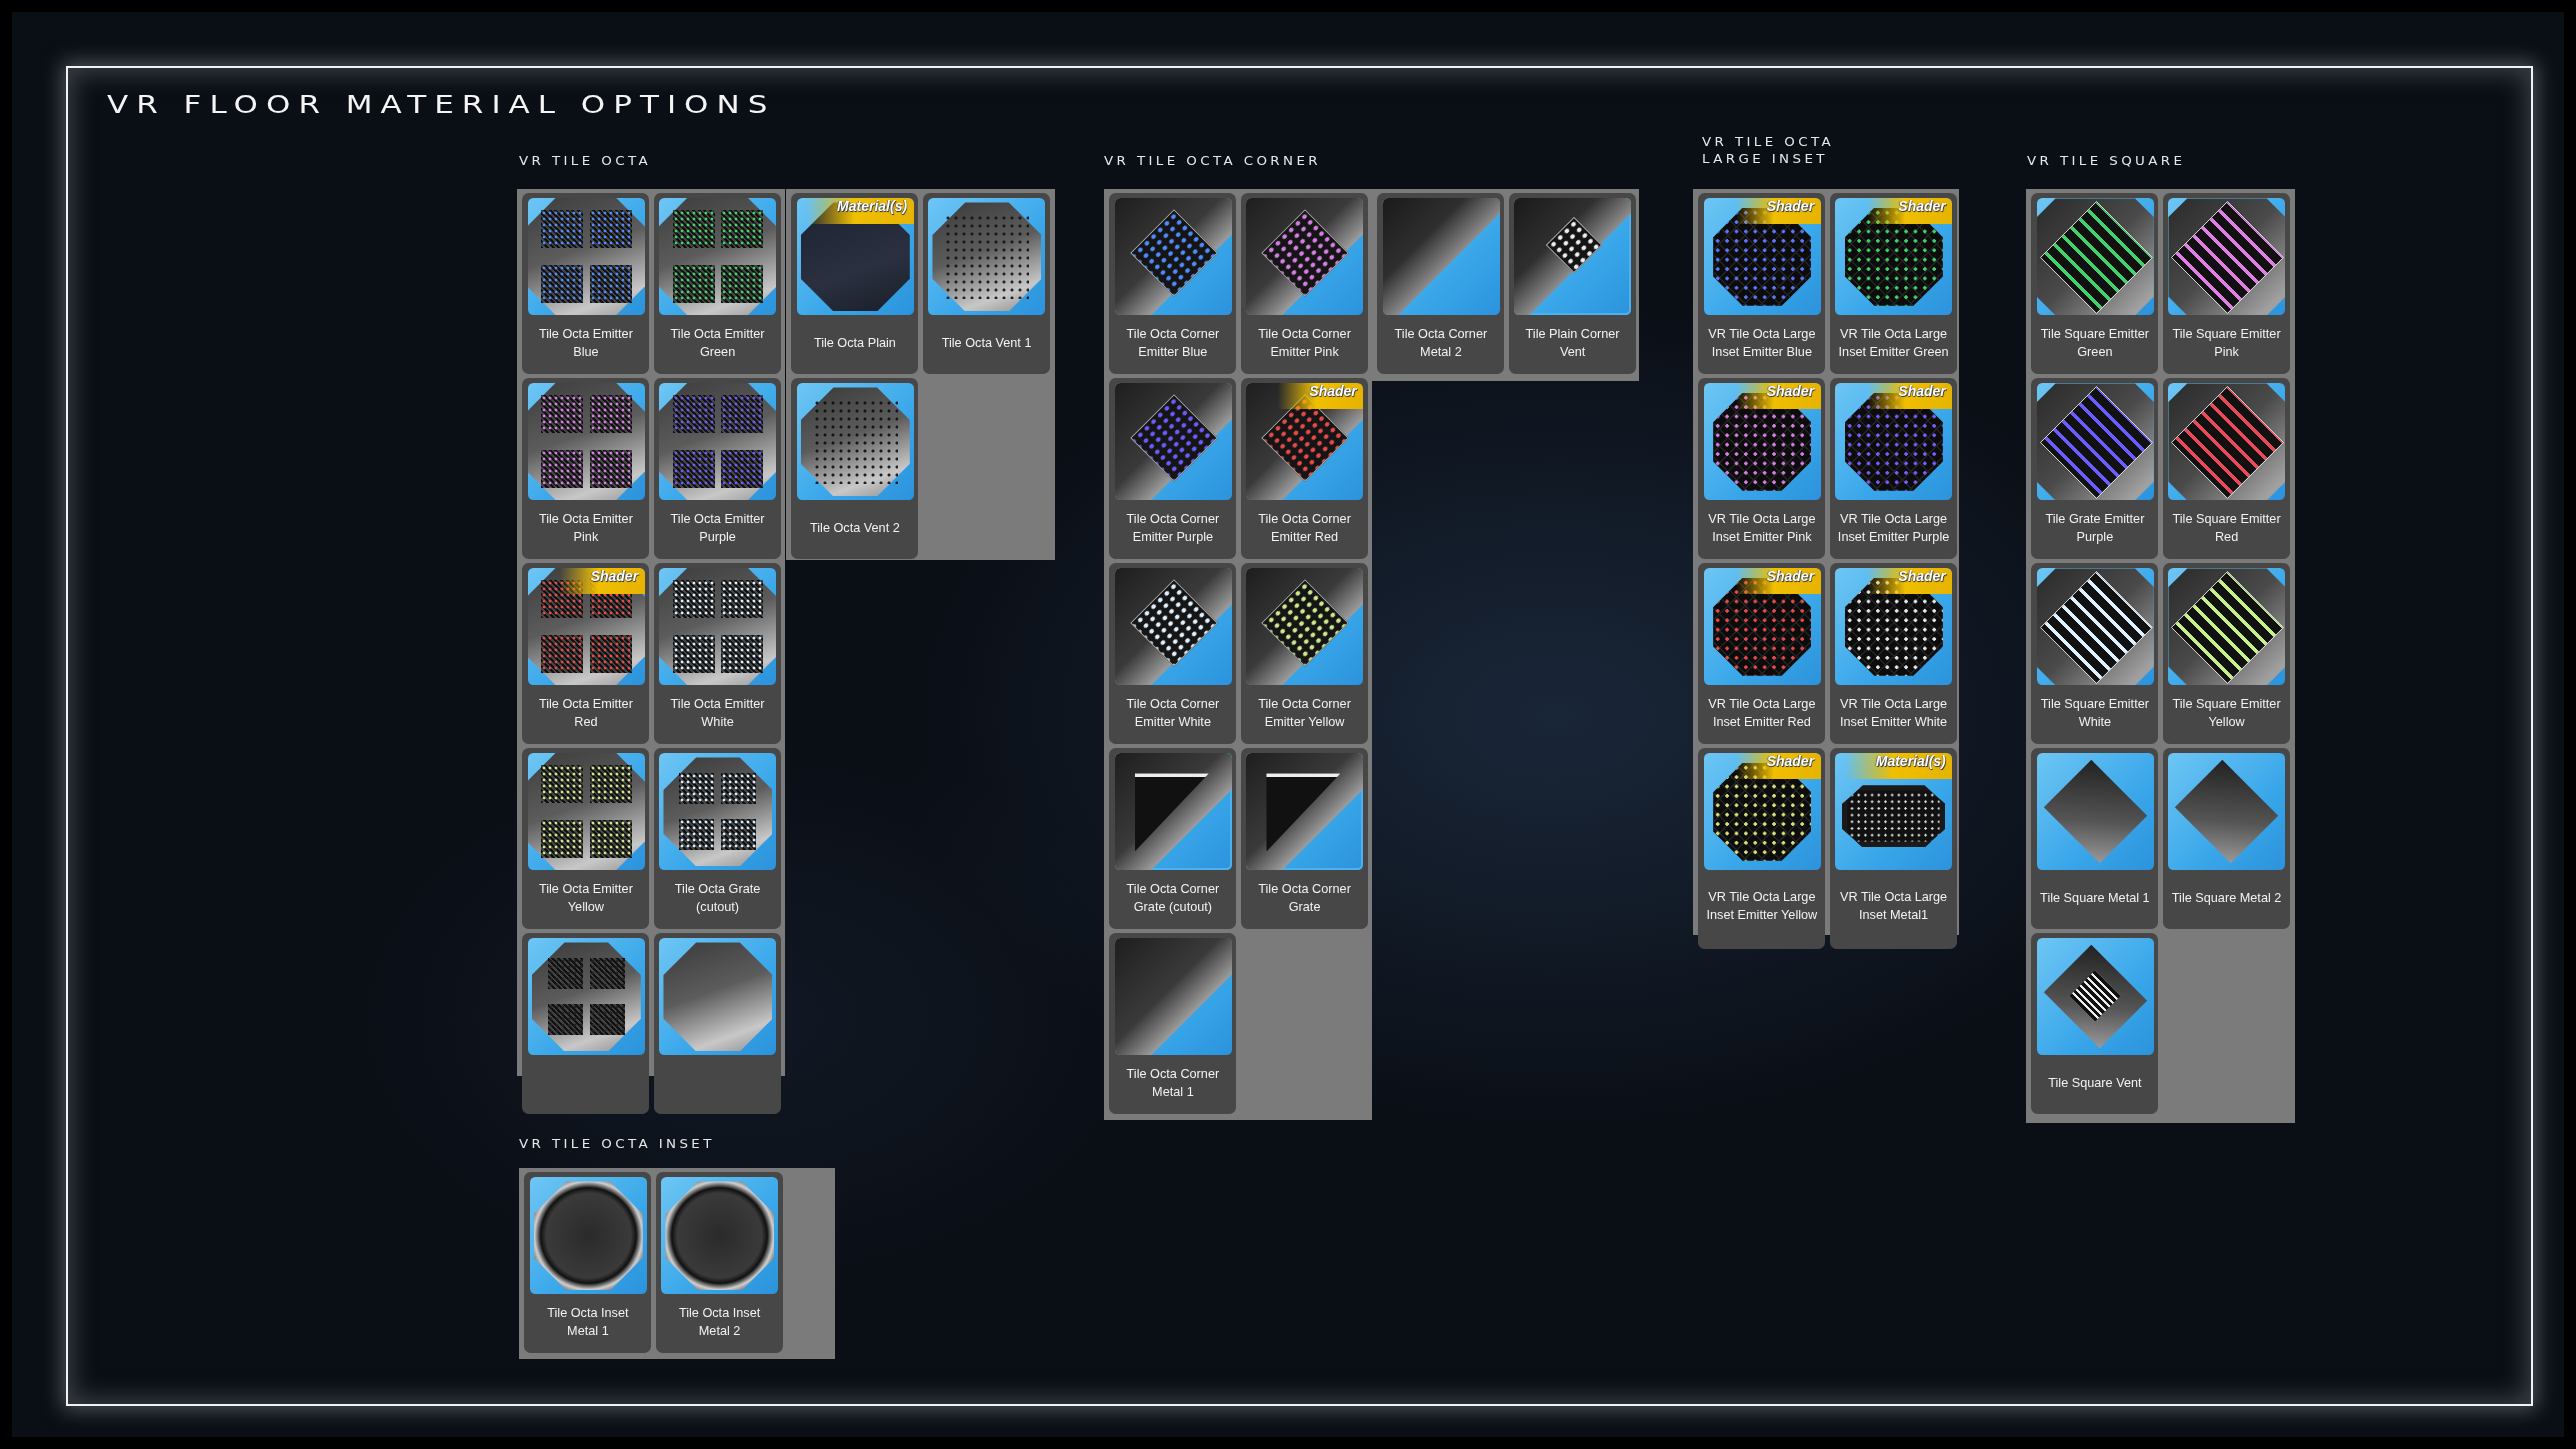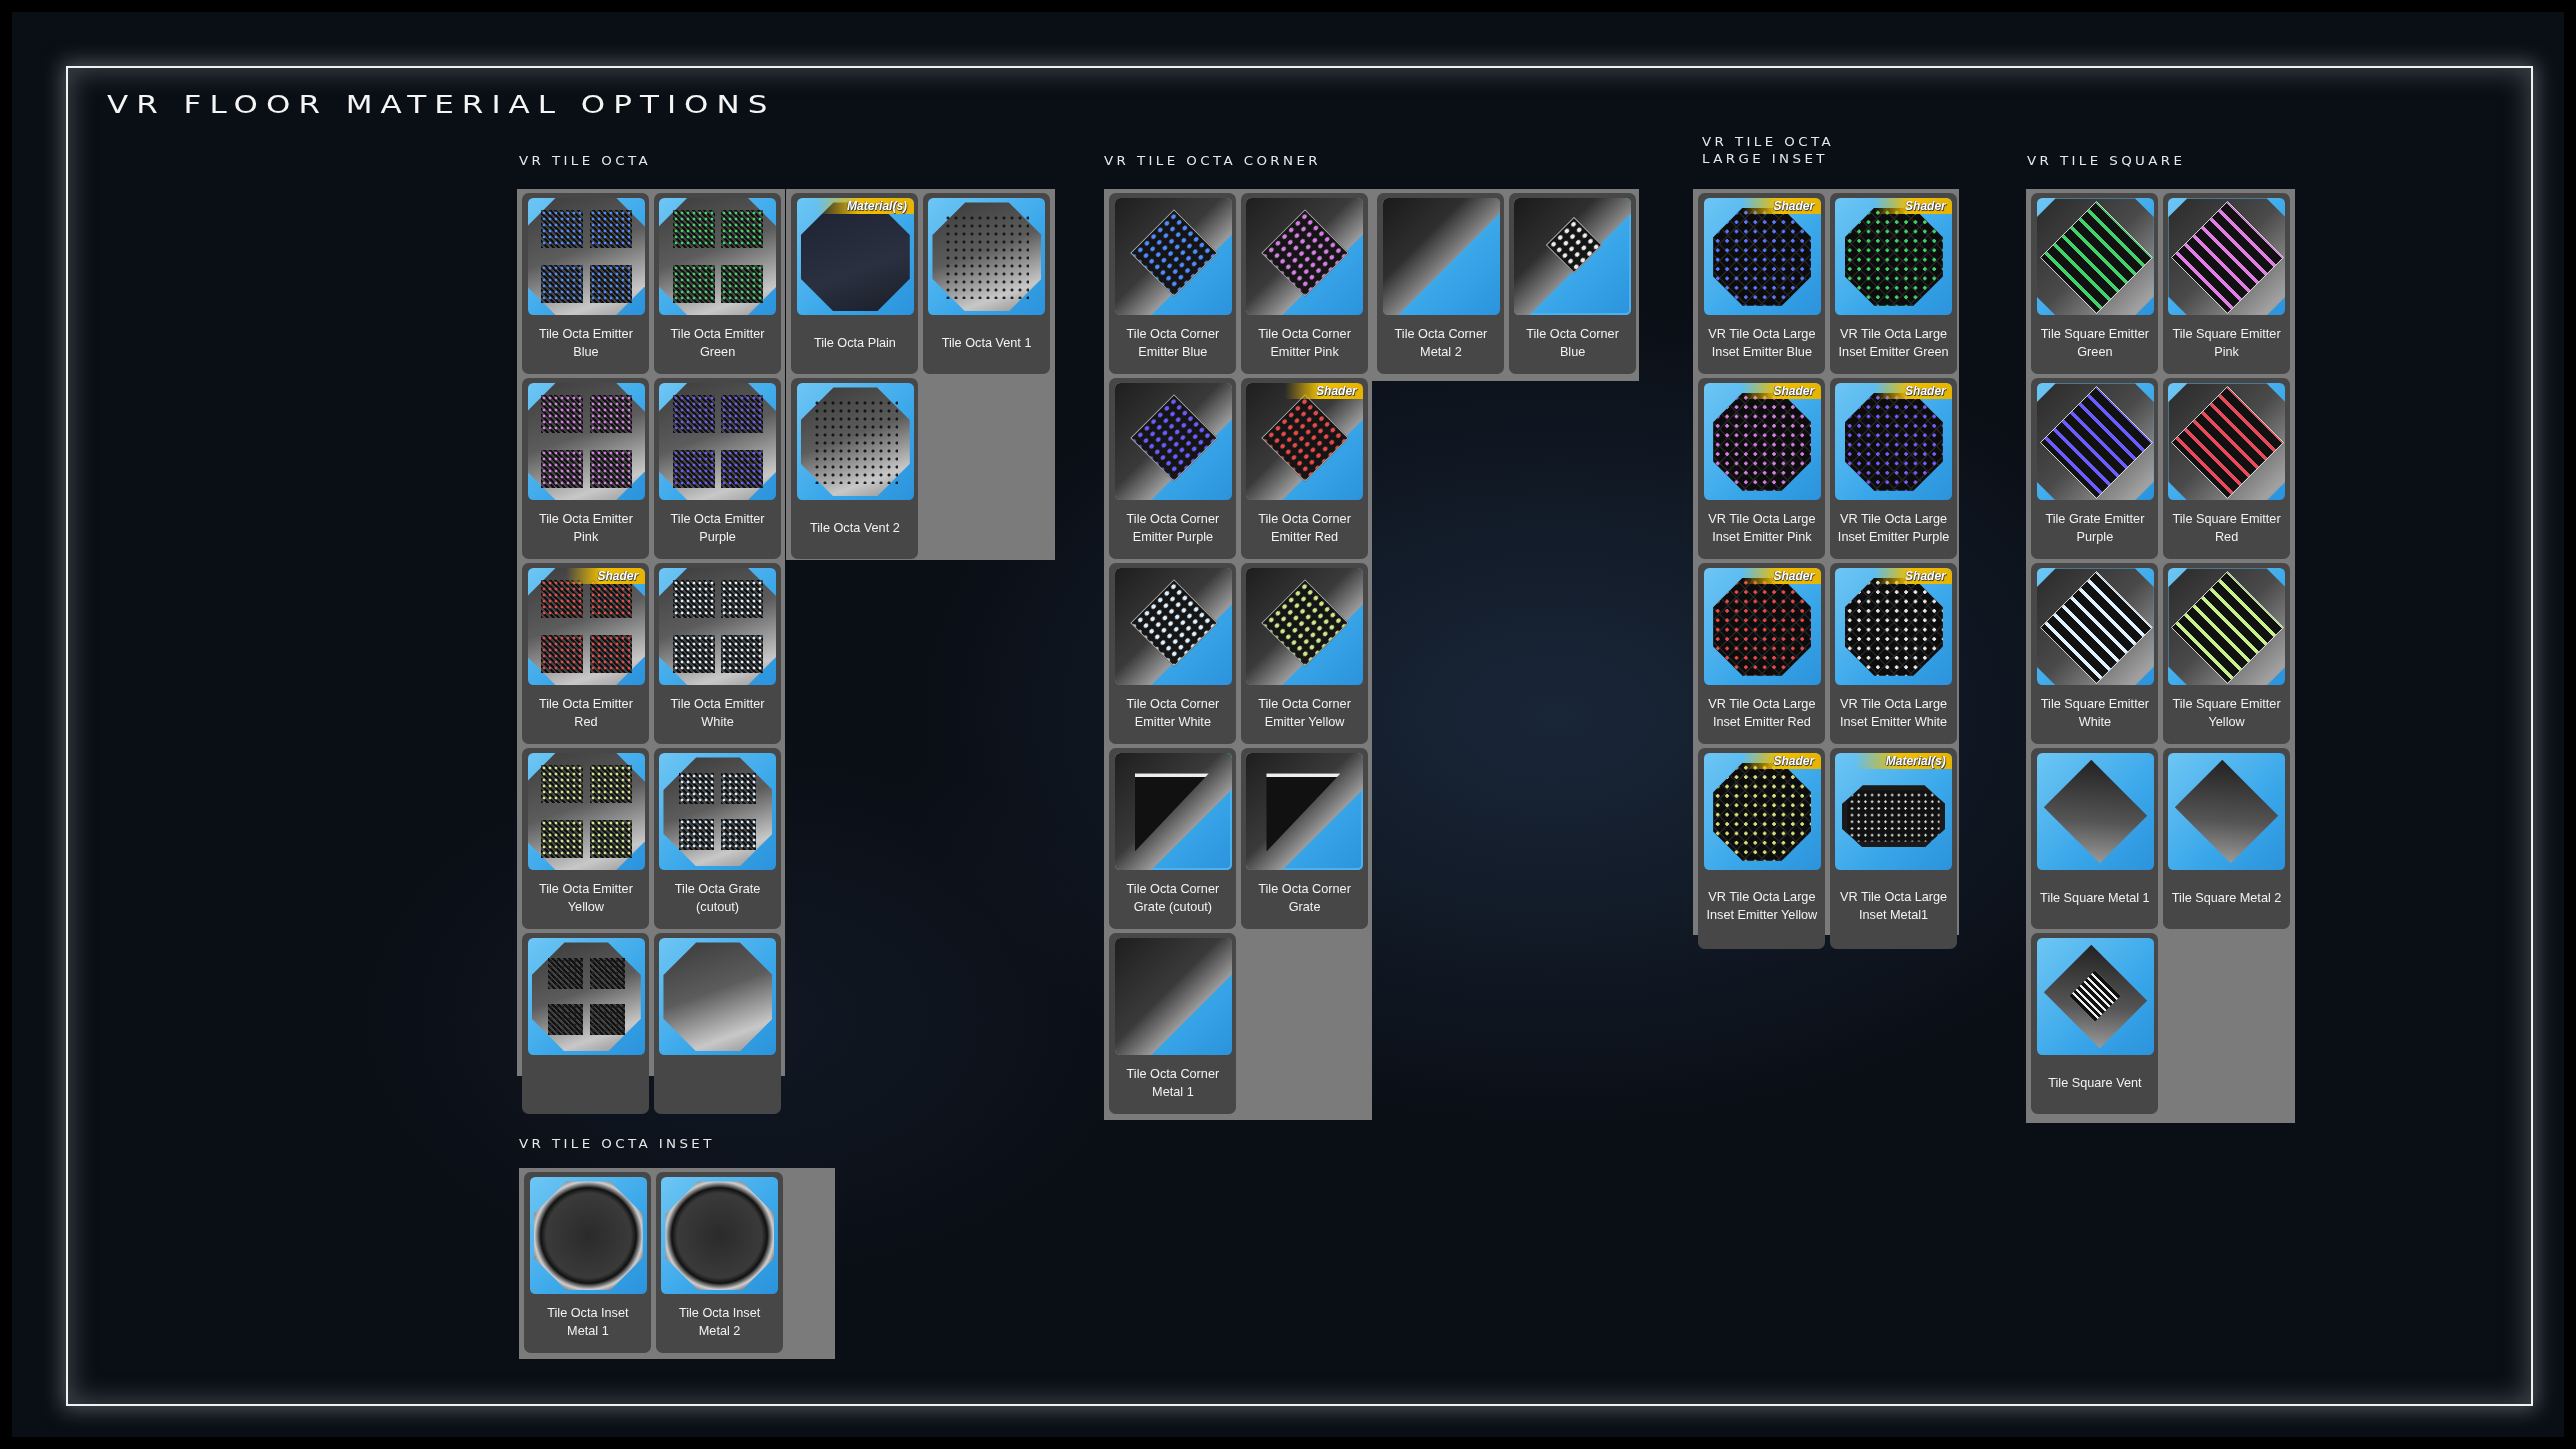--- a/index.html
+++ b/index.html
@@ -51,23 +51,23 @@
     width:117px; height:117px; border-radius:5.4px; overflow:hidden; position:relative;
     background:linear-gradient(135deg,#6ec6f4 0%,#3aa7ea 60%,#2b93dc 100%);
   }
   .thumb.selected { box-shadow:0 0 0 2px #4ab2f0 inset; }
   .label {
     color:#f2f2f2; font-size:12.7px; line-height:18px; text-align:center;
     display:flex; align-items:center; justify-content:center;
     height:55px; padding:0 1.3px;
   }
   .badge {
-    position:absolute; top:0; right:0; height:16px; padding:0 6.7px 0 31px;
+    position:absolute; top:0; right:0; height:26px; padding:0 6.7px 0 31px;
     background:linear-gradient(90deg, rgba(240,190,0,0) 0%, #f0bf00 45%, #e6b300 100%);
-    color:#fff; font-style:italic; font-weight:bold; font-size:12px; line-height:17.4px;
+    color:#fff; font-style:italic; font-weight:bold; font-size:14px; line-height:17.4px;
     text-shadow:0.7px 0.7px 0.7px #333, -0.7px 0 0.7px #555;
     border-radius:0 5.4px 0 0;
     z-index:3;
     text-align:center;
   }
   
   .octa {
     position:absolute; left:4px; top:4px; width:109px; height:109px;
     clip-path:polygon(30% 0,70% 0,100% 30%,100% 70%,70% 100%,30% 100%,0 70%,0 30%);
     background:linear-gradient(160deg,#3a3a3a 0%,#5c5c5c 45%,#c8c8c8 80%,#8a8a8a 100%);
@@ -365,21 +365,21 @@
     <div class="thumb">
       <div class="corner-bg2"></div>
     </div>
     <div class="label">Tile Octa Corner Metal 2</div>
   </div>
   <div class="card">
     <div class="thumb selected">
       <div class="corner-bg2"></div>
       <div class="diamond small" style="--c:#eeeeee"></div>
     </div>
-    <div class="label">Tile Octa Corner Blue</div>
+    <div class="label">Tile Plain Corner Vent</div>
   </div>
 </div>
 
 <div class="section-title" style="left:1702px;top:134px;">
   <div>VR Tile Octa</div>
   <div>Large Inset</div>
 </div>
 <div class="panel" style="left:1693px;top:189px;width:266px;height:746px;">
   <div class="card">
     <div class="thumb">

